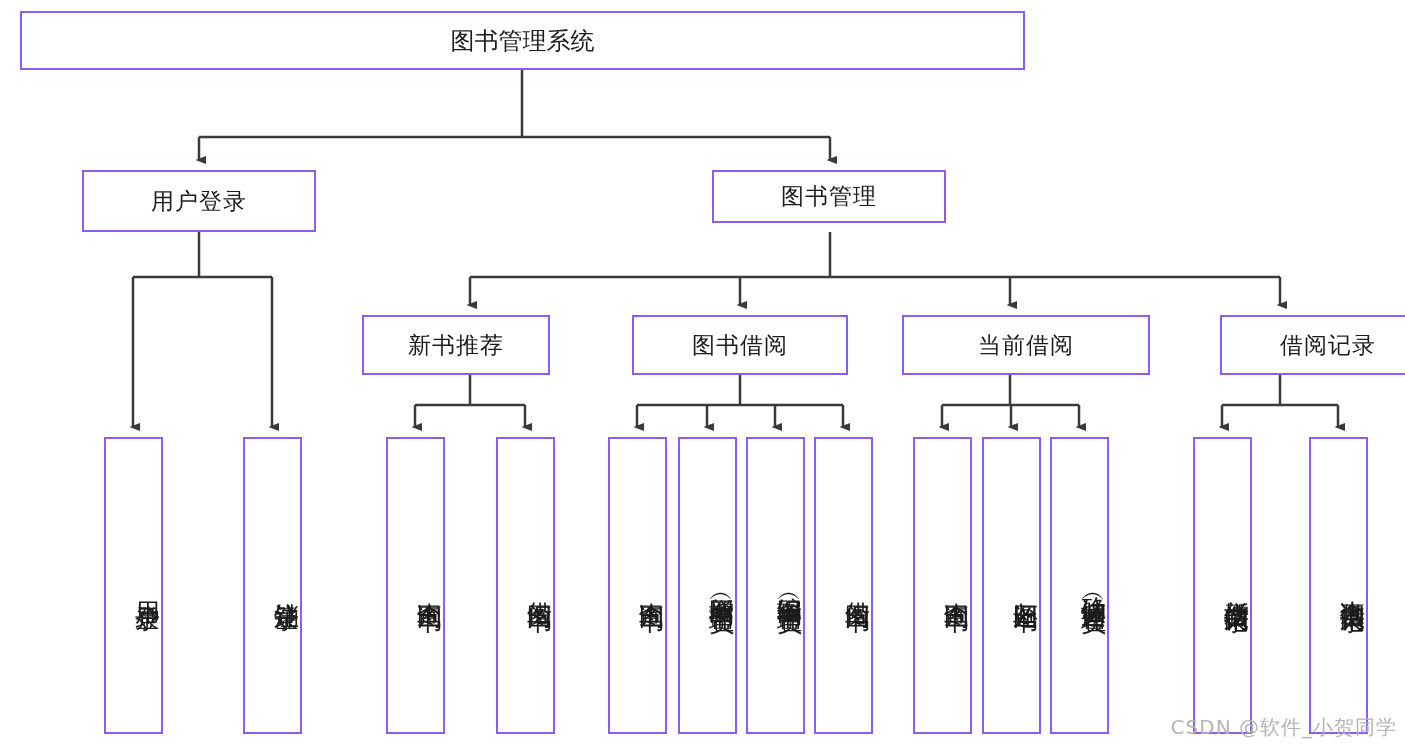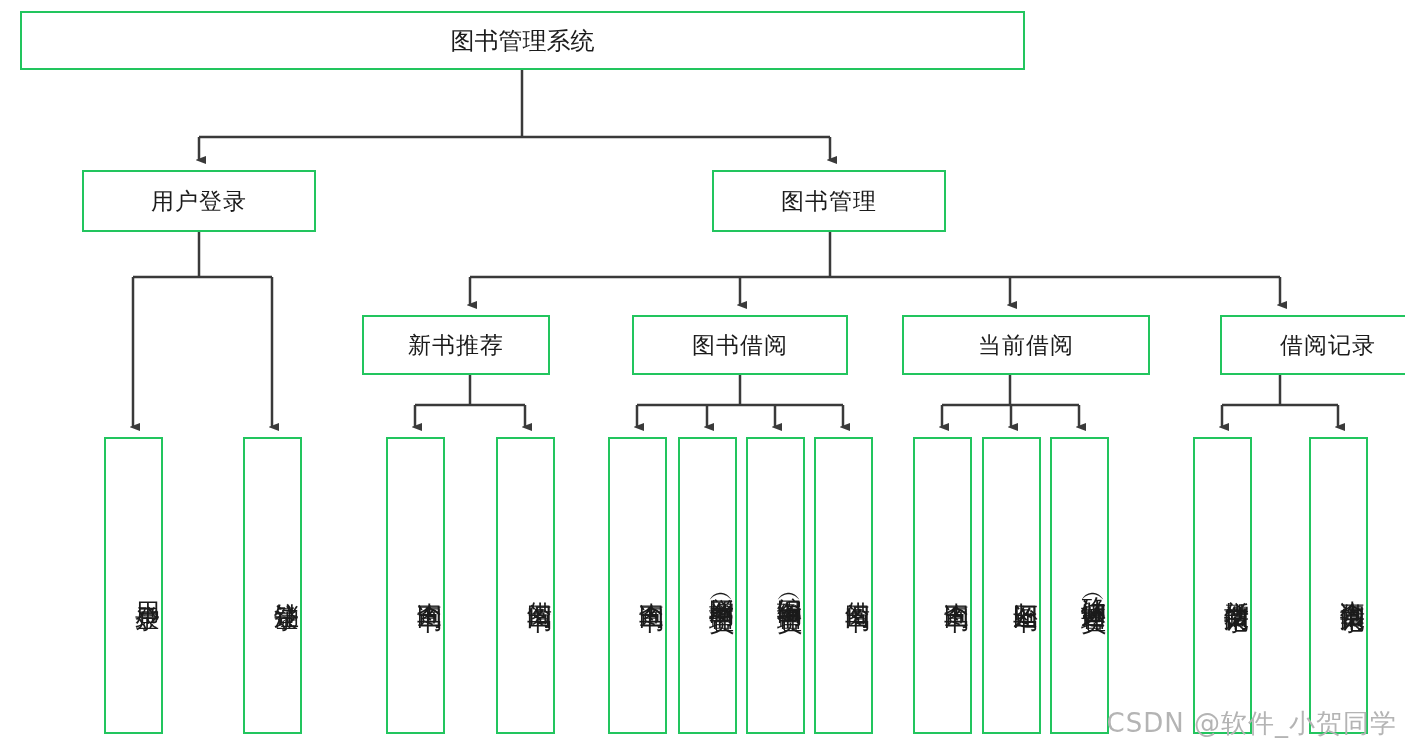--- a/index.html
+++ b/index.html
@@ -13,21 +13,21 @@
   #canvas {
     position: relative;
     width: 1405px;
     height: 747px;
     background: #ffffff;
     overflow: hidden;
   }
   .node {
     position: absolute;
     box-sizing: border-box;
-    border: 2px solid #22c55e;
+    border: 2px solid #8b5cf6;
     background: #ffffff;
     display: flex;
     align-items: center;
     justify-content: center;
     color: #1b1b1b;
   }
   .node.h {
     font-size: 23px;
     letter-spacing: 1px;
   }
@@ -55,21 +55,21 @@
     left: 0;
     top: 0;
     width: 1405px;
     height: 747px;
     pointer-events: none;
   }
   .watermark {
     position: absolute;
     right: 8px;
     bottom: 6px;
-    font-size: 26px;
+    font-size: 20px;
     color: #b4b4b4;
     letter-spacing: 1px;
     white-space: nowrap;
   }
 </style>
 </head>
 <body>
 
 <div id="canvas">
 
@@ -123,21 +123,21 @@
     </g>
   </svg>
 
   <div class="node root" style="left:20px; top:11px; width:1005px; height:59px;">
     <span>图书管理系统</span>
   </div>
 
   <div class="node h" style="left:82px; top:170px; width:234px; height:62px;">
     <span>用户登录</span>
   </div>
-  <div class="node h" style="left:712px; top:170px; width:234px; height:62px;font-family:Liberation Serif, serif;">
+  <div class="node h" style="left:712px; top:170px; width:234px; height:53px;font-family:Liberation Serif, serif;">
     <span>图书管理</span>
   </div>
 
   <div class="node h" style="left:362px; top:315px; width:188px; height:60px;">
     <span>新书推荐</span>
   </div>
   <div class="node h" style="left:632px; top:315px; width:216px; height:60px;">
     <span>图书借阅</span>
   </div>
   <div class="node h" style="left:902px; top:315px; width:248px; height:60px;">

